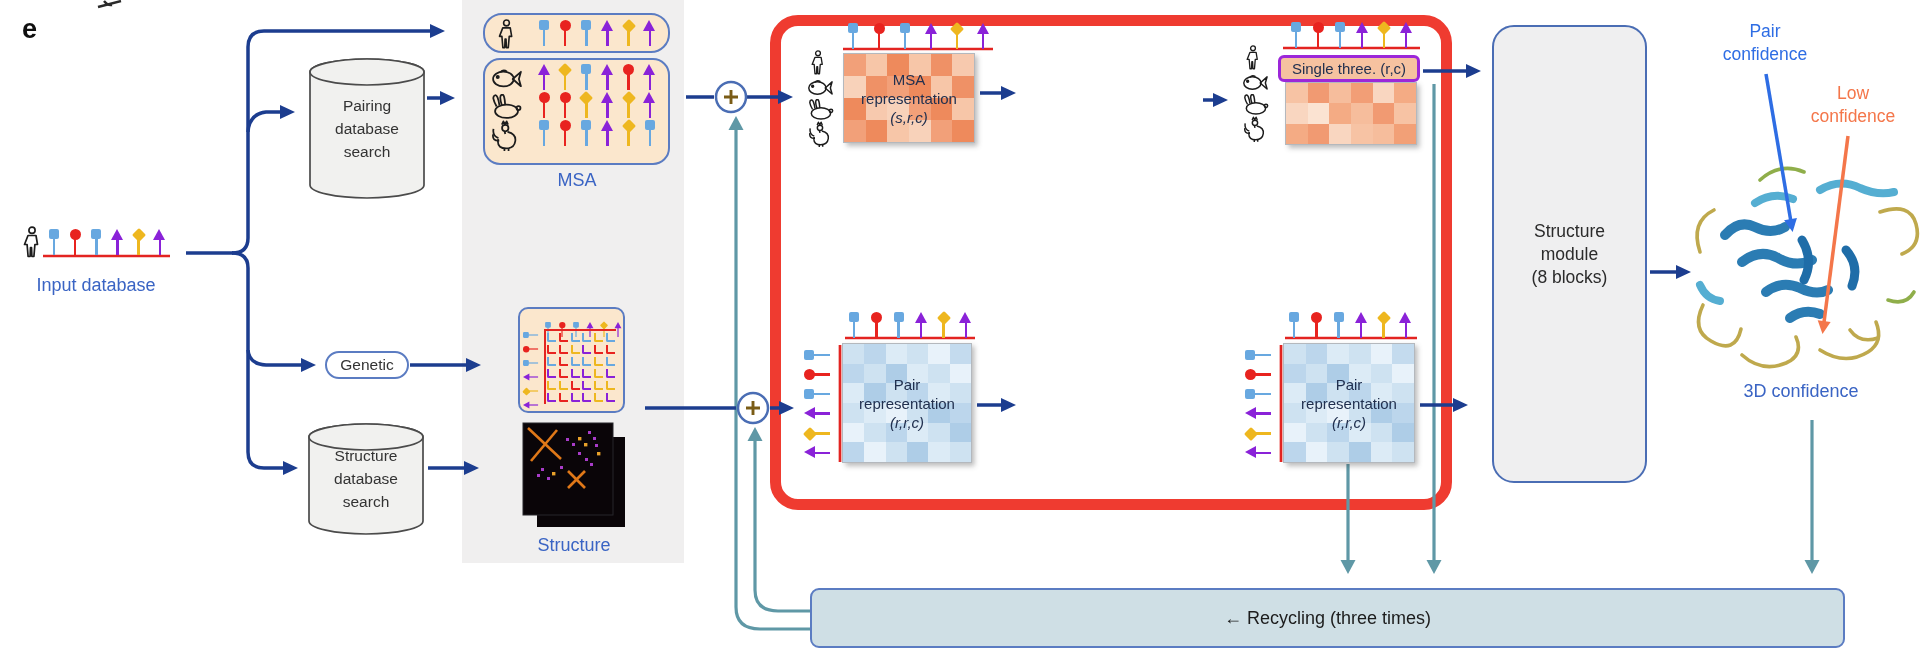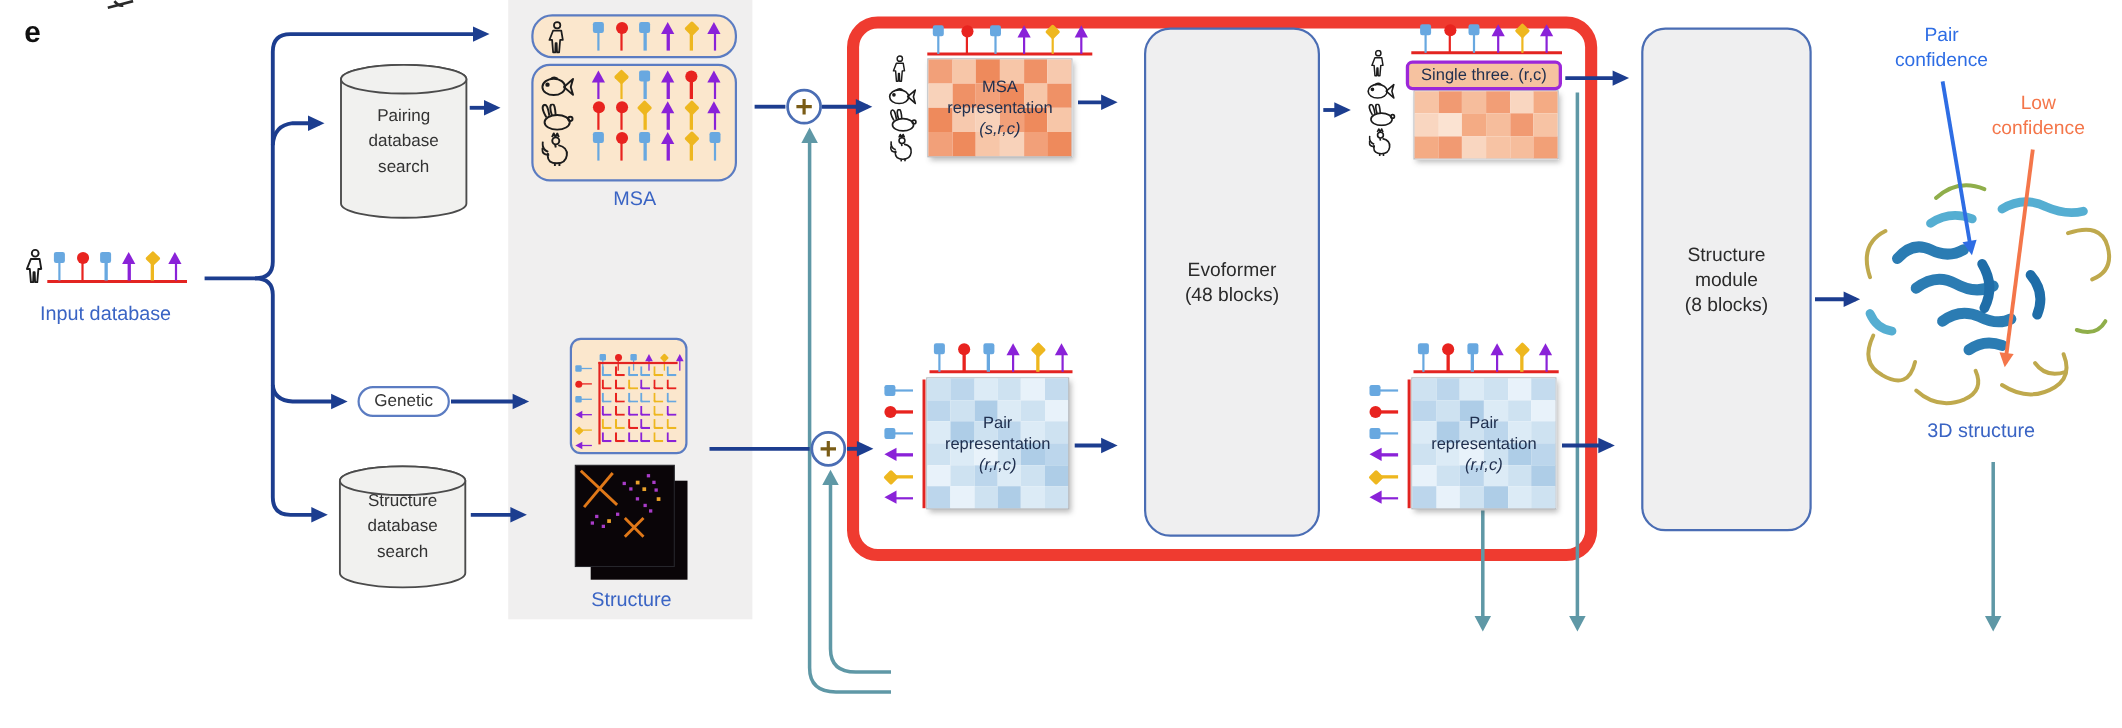--- a/index.html
+++ b/index.html
@@ -644,24 +644,20 @@
       <div style="background: rgb(248, 210, 186);"></div>
       <div style="background: rgb(242, 160, 121);"></div>
       <div style="background: rgb(238, 138, 92);"></div>
     </div>
   <div class="hm-txt" style="left:843px;top:53px;width:132px;height:90px">
     <div>MSA</div>
     <div>representation</div>
     <div class="it">(s,r,c)</div>
   </div>
 
-  <div class="module" style="left:1040px;top:25px;width:160px;height:463px">
-    <div>Evoformer</div>
-    <div>(48 blocks)</div>
-  </div>
 
   <svg class="animal" style="left:1246px;top:45px;width:14px;height:25px">
       <use href="#sym-person"></use>
     </svg>
   <svg class="animal" style="left:1241px;top:73px;width:28px;height:19px">
       <use href="#sym-fish"></use>
     </svg>
   <svg class="animal" style="left:1241px;top:94px;width:29px;height:21px">
       <use href="#sym-rabbit"></use>
     </svg>
@@ -915,16 +911,19 @@
   </div>
 
   <div class="conf" style="left:1700px;top:20px;width:130px;color:#2e6de4">
     <div>Pair</div>
     <div>confidence</div>
   </div>
   <div class="conf" style="left:1788px;top:82px;width:130px;color:#f4764a">
     <div>Low</div>
     <div>confidence</div>
   </div>
-  <div class="lbl" style="left:1730px;top:381px;width:142px">3D structure</div>
-
+  <div class="lbl" style="left:1730px;top:381px;width:142px">3D confidence</div>
+
+  <div class="bar">
+    <span>← Recycling (three times)</span>
+  </div>
 
 </div>
 
 </body></html>

